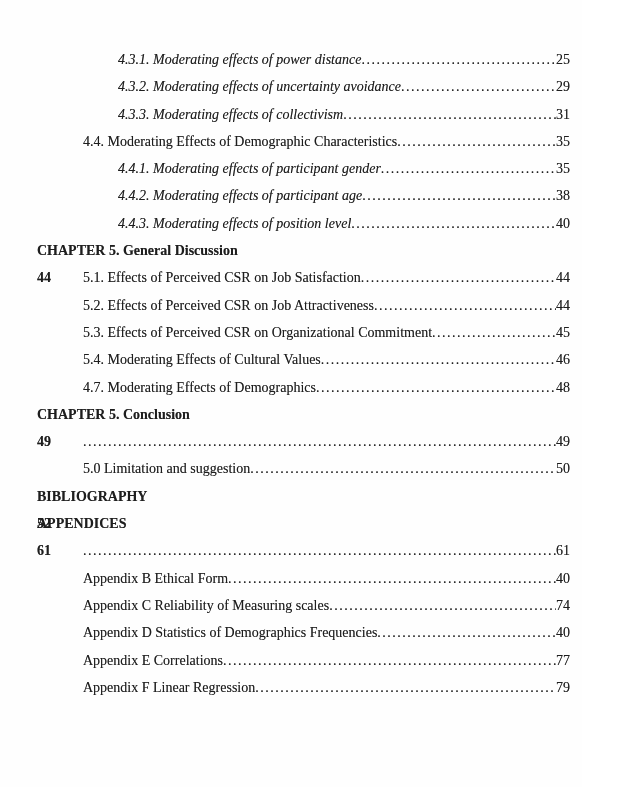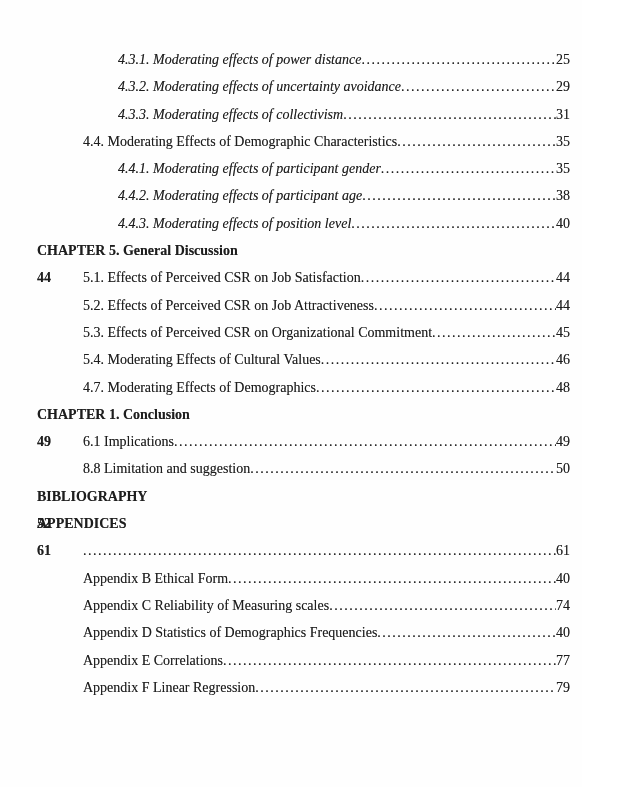--- a/index.html
+++ b/index.html
@@ -117,31 +117,30 @@
         <span class="label">5.4. Moderating Effects of Cultural Values</span>
         <span class="leader">................................................................................................................................................................</span>
         <span class="pagenum">46</span>
       </div>
       <div class="row l1">
         <span class="label">4.7. Moderating Effects of Demographics</span>
         <span class="leader">................................................................................................................................................................</span>
         <span class="pagenum">48</span>
       </div>
       <div class="row l0 bold">
-        <span class="label">CHAPTER 1. Conclusion</span>
+        <span class="label">CHAPTER 5. Conclusion</span>
         <span class="leader">................................................................................................................................................................</span>
         <span class="pagenum">49</span>
       </div>
       <div class="row l1">
-        <span class="label">6.1 Implications</span>
         <span class="leader">................................................................................................................................................................</span>
         <span class="pagenum">49</span>
       </div>
       <div class="row l1">
-        <span class="label">8.8 Limitation and suggestion</span>
+        <span class="label">5.0 Limitation and suggestion</span>
         <span class="leader">................................................................................................................................................................</span>
         <span class="pagenum">50</span>
       </div>
       <div class="row l0 bold">
         <span class="label">BIBLIOGRAPHY</span>
         <span class="leader">................................................................................................................................................................</span>
         <span class="pagenum">52</span>
       </div>
       <div class="row l0 bold">
         <span class="label">APPENDICES</span>

